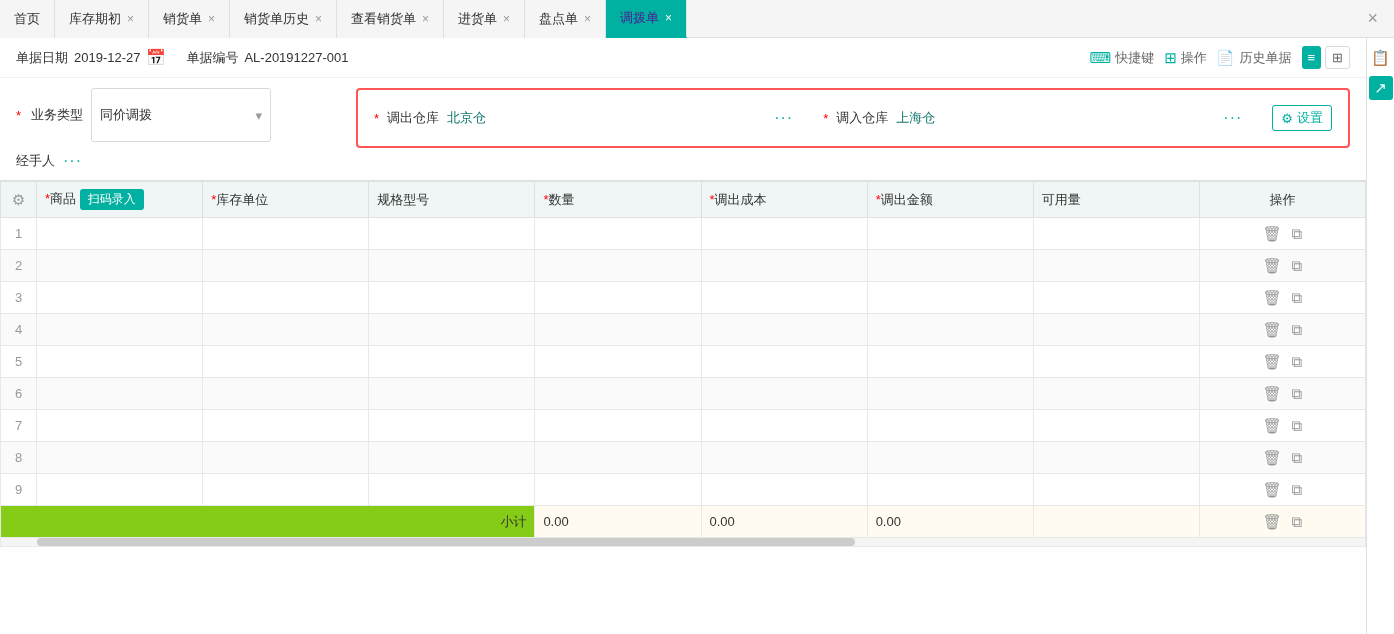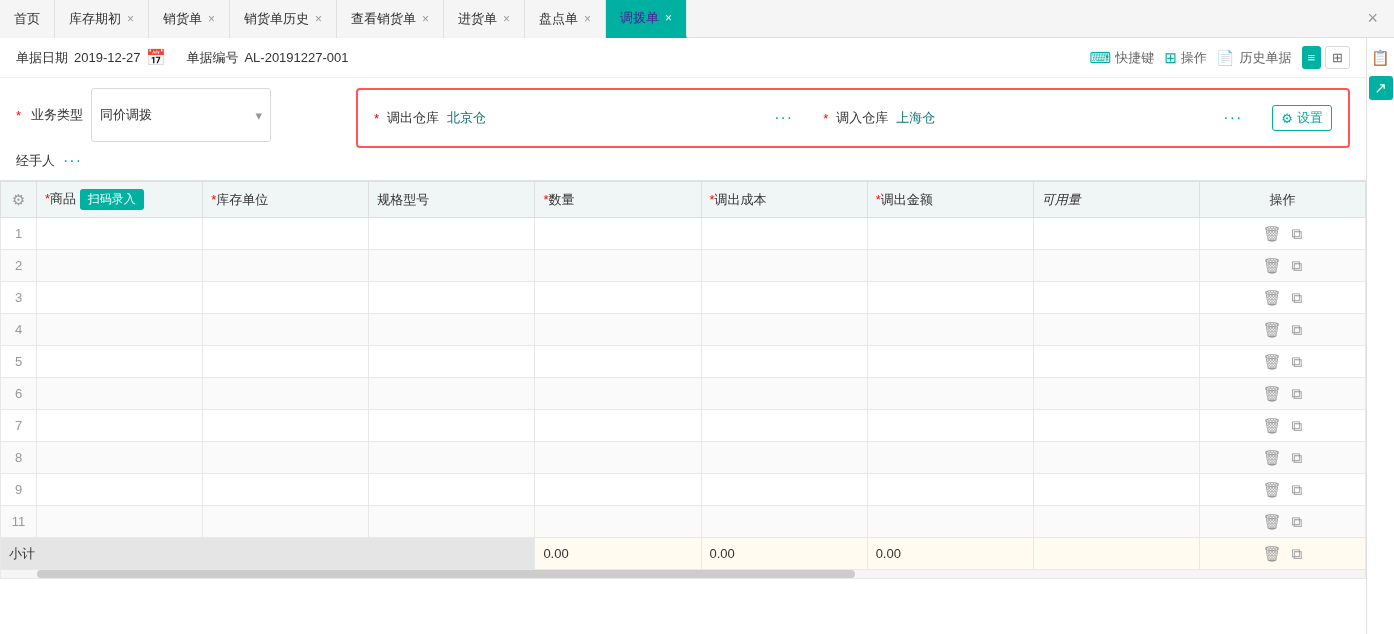--- a/index.html
+++ b/index.html
@@ -404,21 +404,21 @@
           </th>
           <th style="min-width:120px;">
             <span class="required">*</span>商品
             <button class="scan-btn">扫码录入</button>
           </th>
           <th style="min-width:80px;"><span class="required">*</span>库存单位</th>
           <th style="min-width:80px;">规格型号</th>
           <th style="min-width:70px;"><span class="required">*</span>数量</th>
           <th style="min-width:80px;"><span class="required">*</span>调出成本</th>
           <th style="min-width:80px;"><span class="required">*</span>调出金额</th>
-          <th style="min-width:80px;font-style:italic;">可用量</th>
+          <th style="min-width:80px;">可用量</th>
           <th style="min-width:80px;text-align:center;">操作</th>
         </tr>
       </thead>
       <tbody id="table-body">
       <tr>
       <td class="row-num">1</td>
       <td></td>
       <td></td>
       <td></td>
       <td></td>
@@ -553,38 +553,22 @@
       <td></td>
       <td></td>
       <td></td>
       <td>
         <div class="action-cell">
           <button class="icon-btn" title="删除">🗑</button>
           <button class="icon-btn" title="复制">⧉</button>
         </div>
       </td>
     </tr>
-          <tr>
-      <td class="row-num">11</td>
-      <td></td>
-      <td></td>
-      <td></td>
-      <td></td>
-      <td></td>
-      <td></td>
-      <td></td>
-      <td>
-        <div class="action-cell">
-          <button class="icon-btn" title="删除">🗑</button>
-          <button class="icon-btn" title="复制">⧉</button>
-        </div>
-      </td>
-    </tr>
           <tr class="subtotal-row">
-    <td colspan="4" style="text-align:left;background:#e5e5e5;">小计</td>
+    <td colspan="4" style="text-align:right;background:#84cc16;">小计</td>
     <td style="background:#fffbf0;">0.00</td>
     <td style="background:#fffbf0;">0.00</td>
     <td style="background:#fffbf0;">0.00</td>
     <td style="background:#fffbf0;"></td>
     <td style="background:#fffbf0;">
       <div class="action-cell">
         <button class="icon-btn">🗑</button>
         <button class="icon-btn">⧉</button>
       </div>
     </td>

